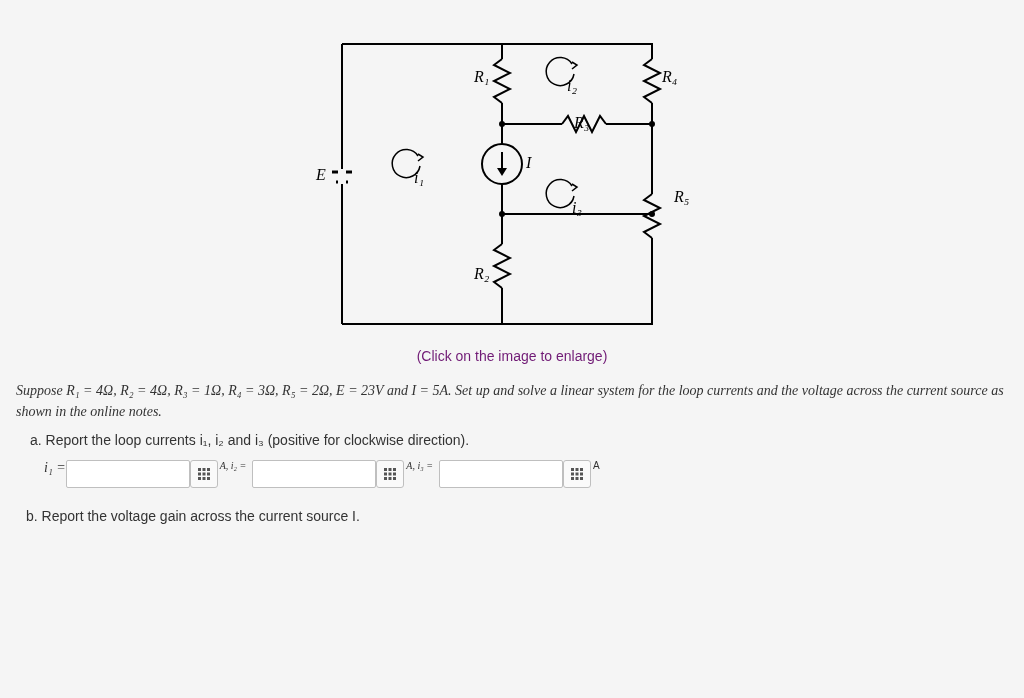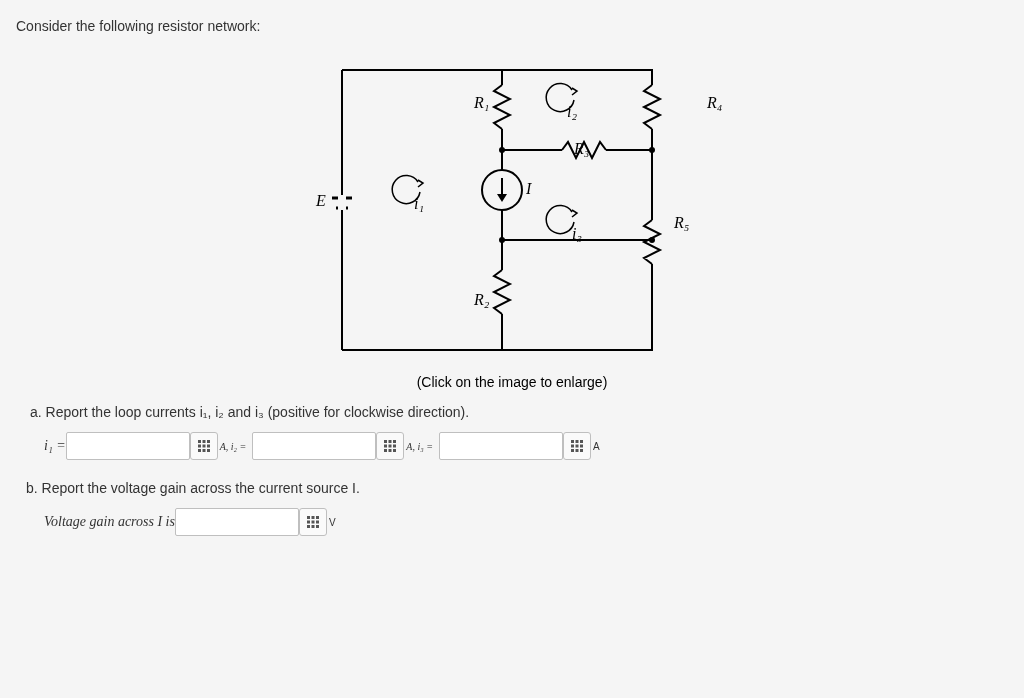--- a/index.html
+++ b/index.html
@@ -38,36 +38,35 @@
   .diagram .lbl {
     position: absolute;
     font-family: "Times New Roman", serif;
     font-style: italic;
     font-size: 16px;
     color: #000;
     white-space: nowrap;
   }
   .enlarge {
     font-size: 14px;
-    color: #000000;
+    color: #701a75;
     margin-top: 4px;
   }
   .paragraph {
     font-size: 14px;
     line-height: 1.5;
     margin: 12px 0 8px;
   }
   .mathvar { font-family: "Times New Roman", serif; font-style: italic; }
   .part {
     font-size: 14px;
     margin: 10px 0 12px 14px;
   }
   .input-row {
     display: flex;
-    align-items: center;
     gap: 0;
     margin: 8px 0 20px 28px;
     font-size: 14px;
   }
   .input-row.second { margin-left: 28px; }
   .answer-input {
     width: 110px;
     height: 26px;
     border: 1px solid #bfbfbf;
     border-radius: 2px;
@@ -91,21 +90,20 @@
   .unit-label {
     font-size: 10px;
     margin: 0 6px 0 2px;
   }
 </style>
 </head>
 <body>
 
 <div class="container">
 
-  <div class="prompt">Consider the following resistor network:</div>
 
   <div class="diagram-wrap">
     <div class="diagram">
       <svg width="420" height="320" viewBox="0 0 420 320">
         <g stroke="#000" stroke-width="2" fill="none">
 
           <path d="M 40 20 L 40 300"></path>
 
           <line x1="30" y1="148" x2="50" y2="148" stroke-width="3"></line>
           <line x1="34" y1="158" x2="46" y2="158" stroke-width="3"></line>
@@ -163,28 +161,31 @@
           </g>
         </g>
       </svg>
 
       <span class="lbl" style="left:14px; top:142px;">E</span>
       <span class="lbl" style="left:112px; top:145px;text-align:right;">i₁</span>
       <span class="lbl" style="left:224px; top:130px;">I</span>
       <span class="lbl" style="left:172px; top:44px;">R₁</span>
       <span class="lbl" style="left:172px; top:232px;margin-top:9px;">R₂</span>
       <span class="lbl" style="left:272px; top:90px;">R₃</span>
-      <span class="lbl" style="left:360px; top:44px;margin-left:45px;">R₄</span>
+      <span class="lbl" style="left:360px; top:44px;">R₄</span>
       <span class="lbl" style="left:372px; top:164px;">R₅</span>
       <span class="lbl" style="left:265px; top:53px;">i₂</span>
       <span class="lbl" style="left:270px; top:175px;">i₃</span>
     </div>
     <div class="enlarge">(Click on the image to enlarge)</div>
   </div>
 
+  <div class="paragraph">
+    <span class="mathvar">Suppose R₁ = 4Ω, R₂ = 4Ω, R₃ = 1Ω, R₄ = 3Ω, R₅ = 2Ω, E = 23V and I = 5A. Set up and solve a linear system for the loop currents and the voltage across the current source as shown in the online notes.</span>
+  </div>
 
   <div class="part">a. Report the loop currents i₁, i₂ and i₃ (positive for clockwise direction).</div>
 
   <div class="input-row">
     <span class="mathvar">i₁ =</span>
     <input class="answer-input" type="text" style="">
     <span class="keypad-btn">
       <svg width="14" height="14" viewBox="0 0 14 14">
           <g fill="#555">
             <rect x="1" y="1" width="3" height="3"></rect>
@@ -231,34 +232,14 @@
             <rect x="5.5" y="10" width="3" height="3"></rect>
             <rect x="10" y="10" width="3" height="3"></rect>
           </g>
         </svg>
     </span>
     <span class="unit-label">A</span>
   </div>
 
   <div class="part" style="margin-left:10px;">b. Report the voltage gain across the current source I.</div>
 
-  <div class="input-row second">
-    <span class="mathvar">Voltage gain across I is</span>
-    <input class="answer-input" type="text" style="">
-    <span class="keypad-btn">
-      <svg width="14" height="14" viewBox="0 0 14 14">
-          <g fill="#555">
-            <rect x="1" y="1" width="3" height="3"></rect>
-            <rect x="5.5" y="1" width="3" height="3"></rect>
-            <rect x="10" y="1" width="3" height="3"></rect>
-            <rect x="1" y="5.5" width="3" height="3"></rect>
-            <rect x="5.5" y="5.5" width="3" height="3"></rect>
-            <rect x="10" y="5.5" width="3" height="3"></rect>
-            <rect x="1" y="10" width="3" height="3"></rect>
-            <rect x="5.5" y="10" width="3" height="3"></rect>
-            <rect x="10" y="10" width="3" height="3"></rect>
-          </g>
-        </svg>
-    </span>
-    <span class="unit-label">V</span>
-  </div>
 
 </div>
 
 </body></html>

